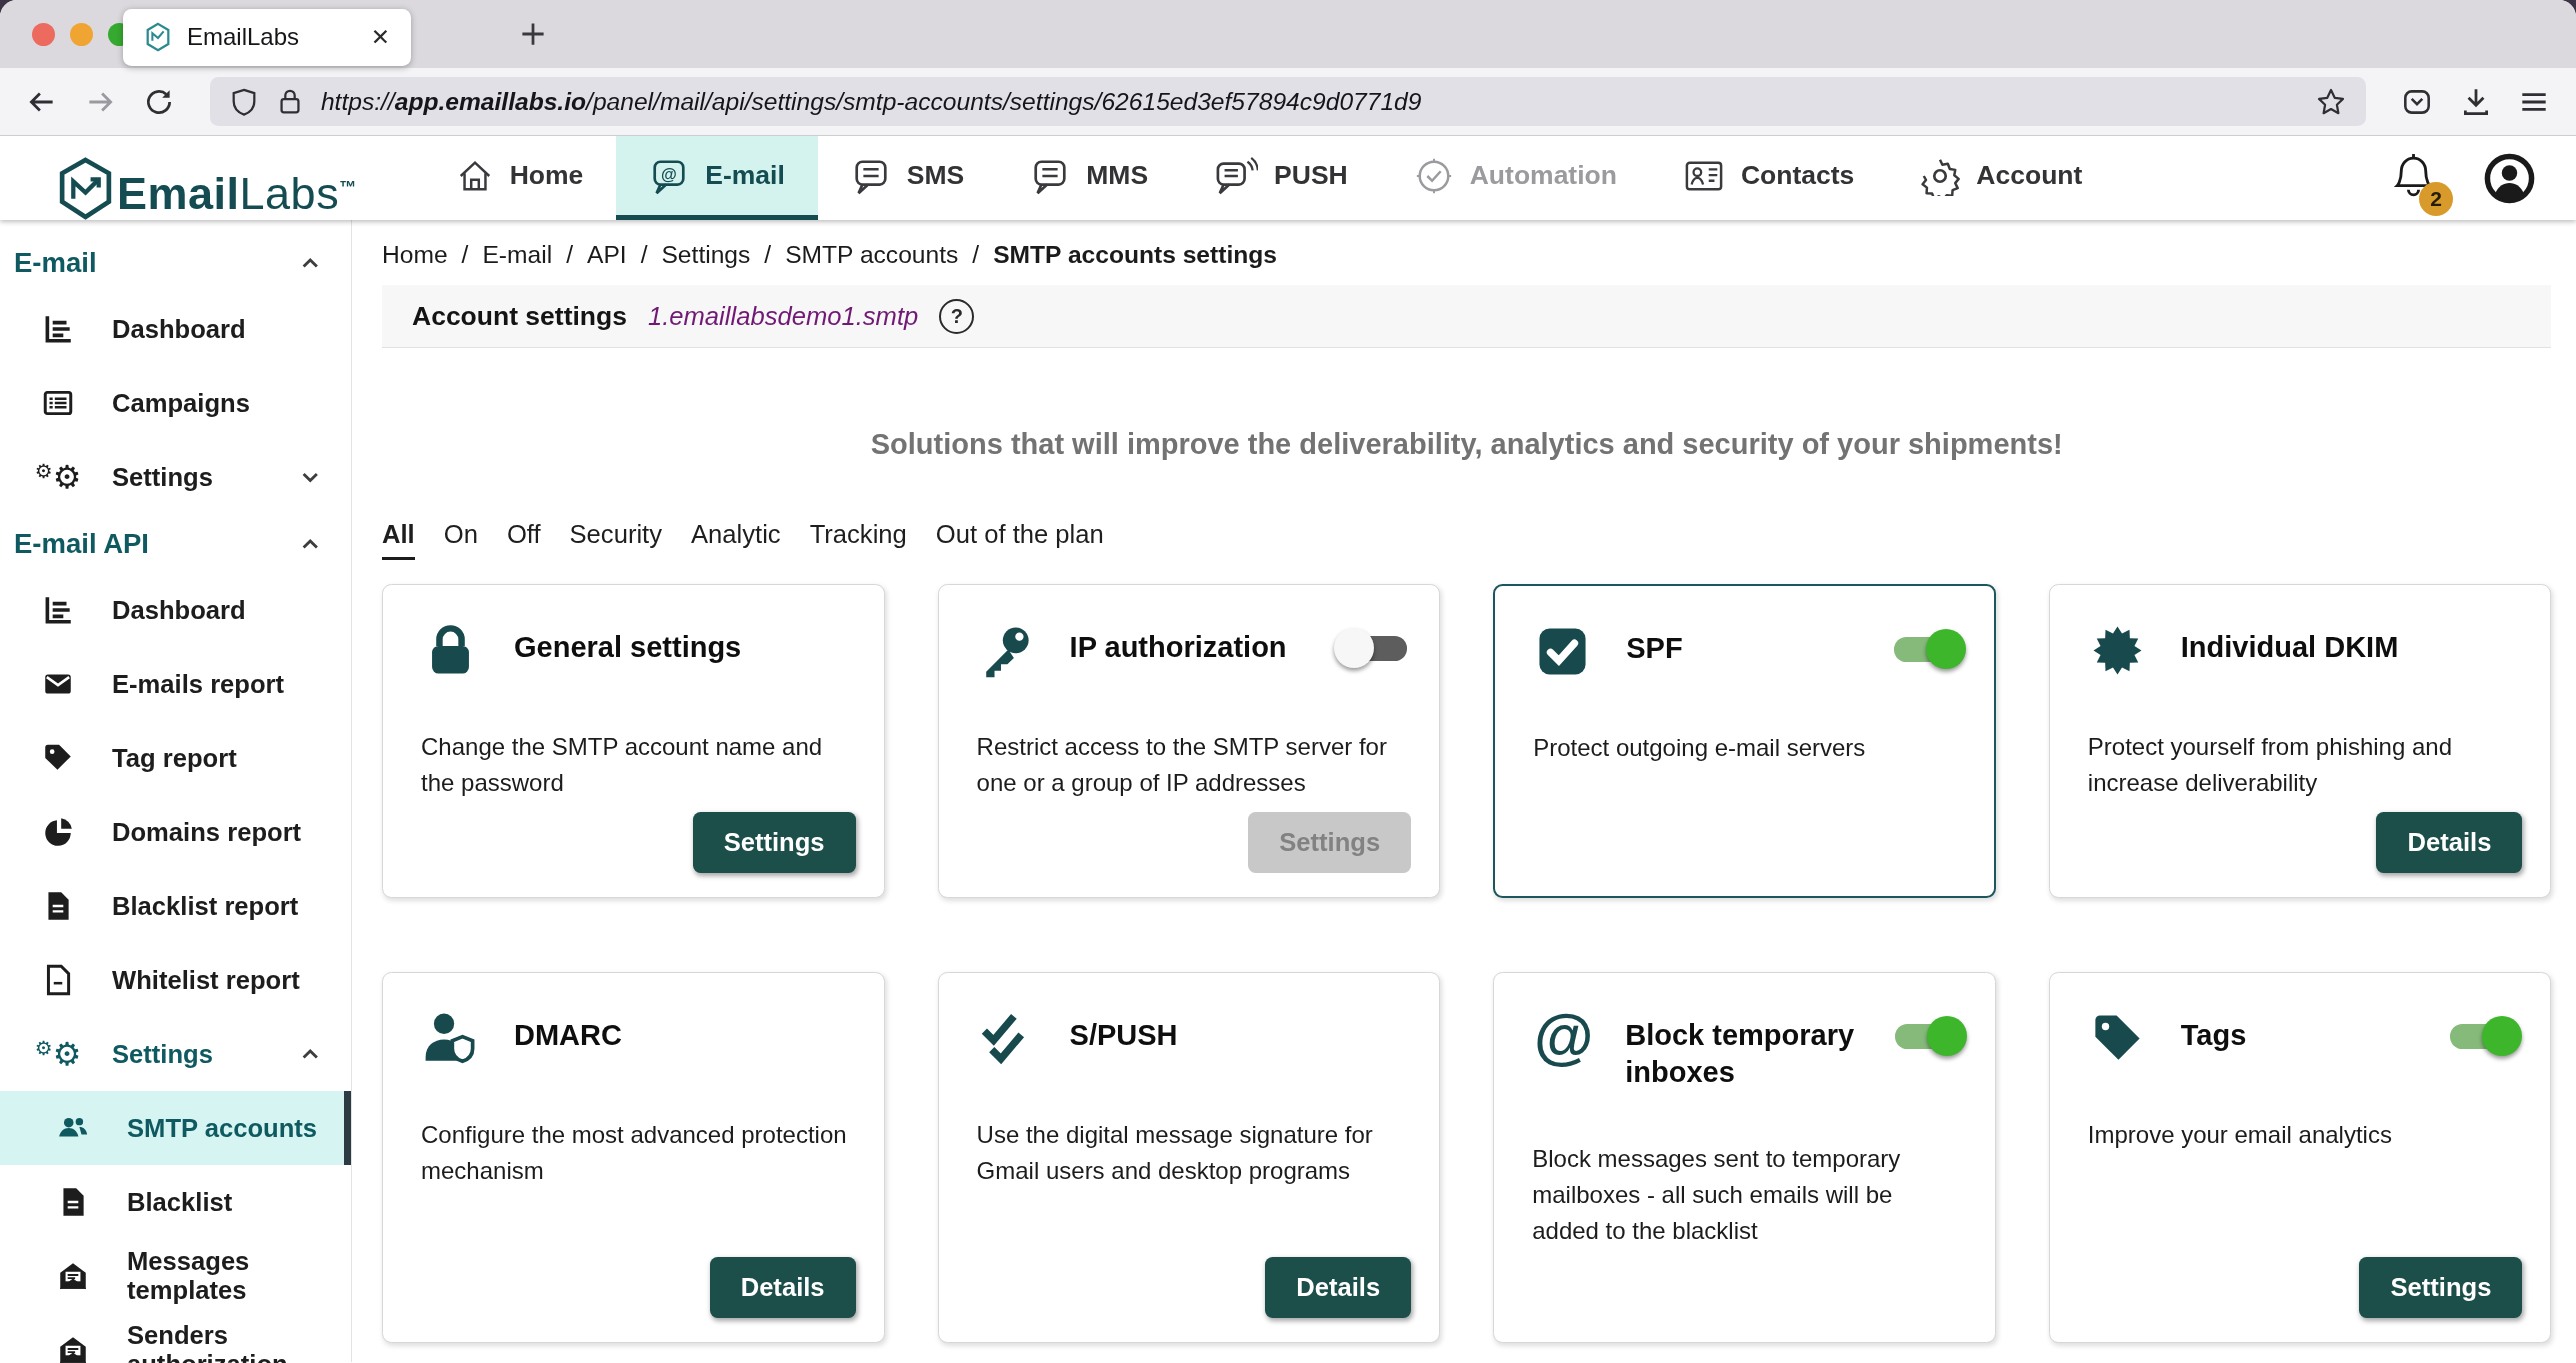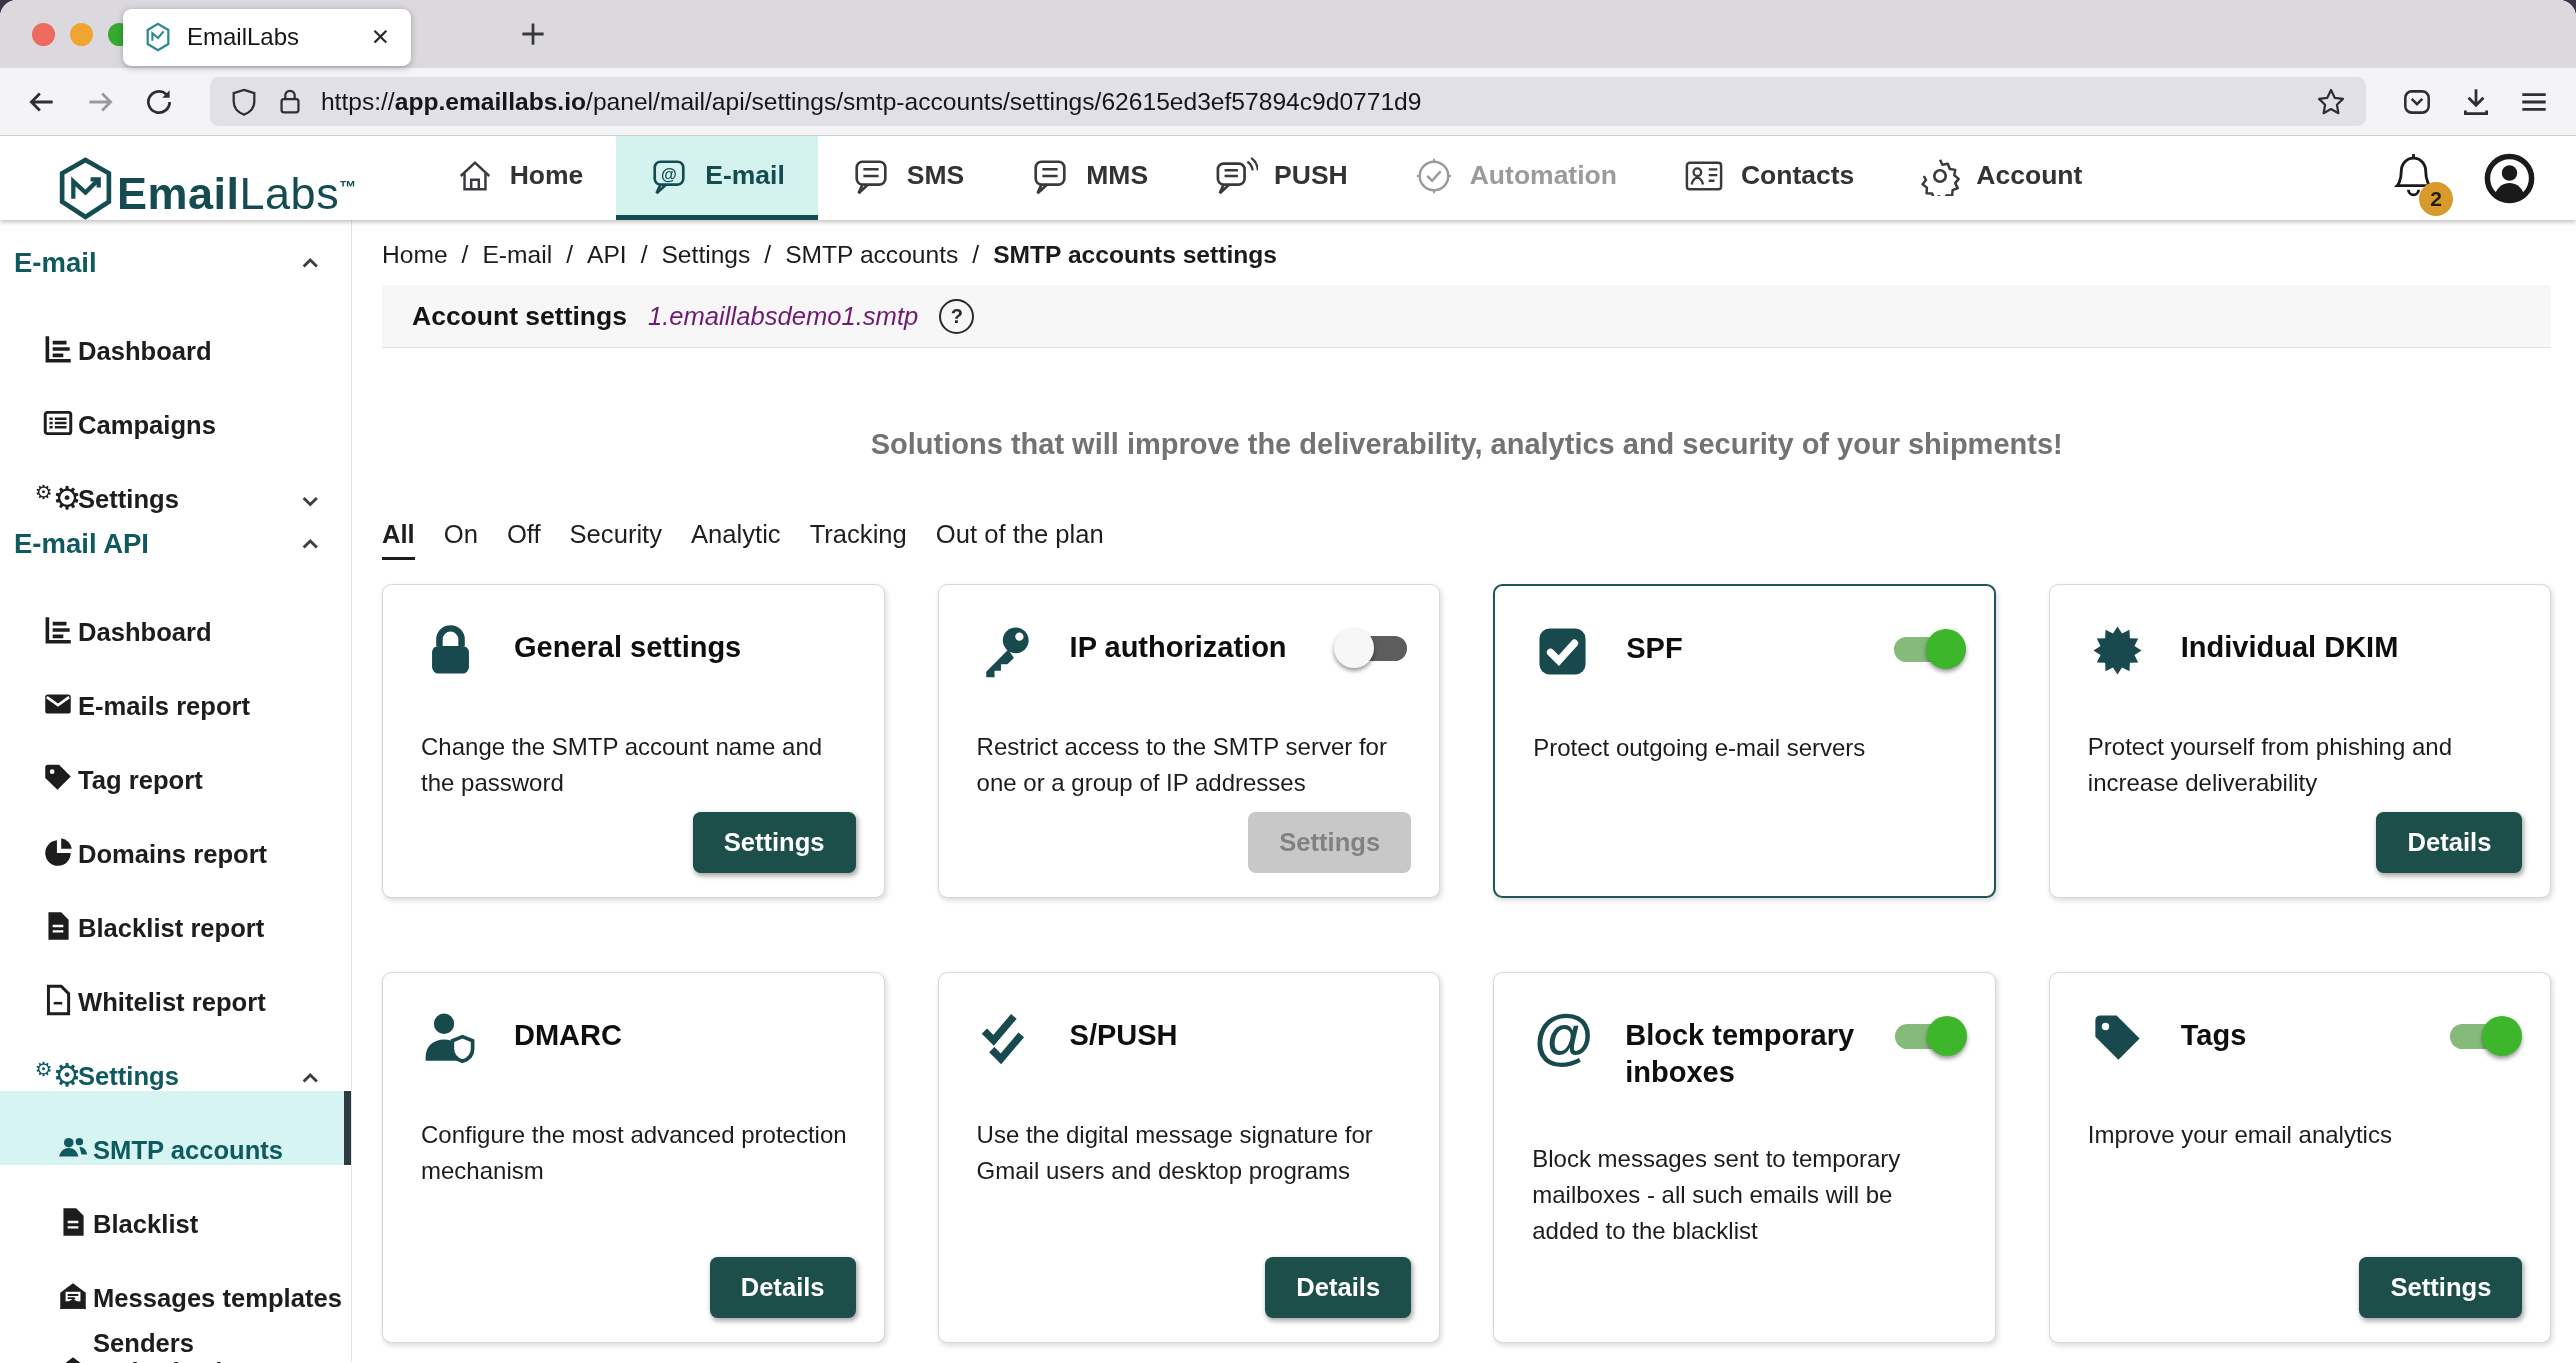--- a/index.html
+++ b/index.html
@@ -20,21 +20,21 @@
        box-shadow:0 1.9px 6.6px rgba(0,0,0,.28);display:flex;align-items:center;padding:0 21px;box-sizing:border-box;}
   .tab-title{font-size:24px;color:#16161a;margin-left:15px;flex:1;}
   .tab-close{font-size:23px;color:#2b2b2e;}
   .newtab{position:absolute;left:516px;top:17px;color:#39393d;}
 
   .toolbar{height:68px;background:#f4f3f6;border-bottom:0.9px solid #d2d1d6;display:flex;align-items:center;
            padding:0 24.6px;gap:24.6px;box-sizing:border-box;}
   .tb-icon{color:#2f2f33;display:flex;}
   .tb-icon.dim{color:#9a99a0;}
   .urlbar{flex:1;height:49px;background:#e1e0e6;border-radius:8.5px;display:flex;align-items:center;
-          padding:0 19px;gap:17px;margin:0 9.5px;box-sizing:border-box;}
+          padding:0 19px;gap:17px;margin:0 9.5px;box-sizing:border-box;font-style:italic;}
   .url-text{font-size:24.6px;color:#16151a;white-space:nowrap;overflow:hidden;flex:1;}
   .url-text b{font-weight:700;}
 
   
   .appnav{height:84px;background:#fff;display:flex;align-items:stretch;position:relative;z-index:6;
           box-shadow:0 2.8px 4.7px rgba(0,0,0,.25);}
   .logo{display:flex;align-items:flex-end;gap:3px;margin-left:57px;margin-right:66px;}
   .logo-text{font-size:45px;color:#144c52;letter-spacing:0.5px;}
   .logo-text .b{font-weight:800;}
   .logo-text .l{font-weight:300;}
@@ -50,21 +50,21 @@
   .nav-right{margin-left:auto;display:flex;align-items:center;gap:45px;margin-right:40px;}
   .bell-wrap{position:relative;display:flex;}
   .badge{position:absolute;right:-15px;bottom:-11.4px;width:34px;height:34px;border-radius:50%;background:#d89b2b;
          color:#241d05;font-size:21px;font-weight:700;display:flex;align-items:center;justify-content:center;}
 
   
   .shell{display:flex;height:1142px;background:#fff;}
   .sidebar{width:352px;flex:none;border-right:1.9px solid #e3e3e3;padding-top:13.3px;box-sizing:border-box;}
   .sec-head{display:flex;align-items:center;height:59px;padding:0 28px 0 14px;color:#0f5a60;font-weight:700;font-size:27.5px;}
   .sec-head .chev{margin-left:auto;color:#3e3e3e;}
-  .side-item{display:flex;align-items:flex-end;height:74px;padding-left:38px;font-size:25.6px;font-weight:700;
+  .side-item{display:flex;align-items:center;height:74px;padding-left:38px;gap:34px;font-size:25.6px;font-weight:700;
              color:#1d1d1d;box-sizing:border-box;}
   .side-item .sico{width:40px;flex:none;display:flex;justify-content:center;color:#1d1d1d;}
   .side-item .chev{margin-left:auto;margin-right:28px;color:#3e3e3e;}
   .side-item.teal{color:#0f5a60;}
   .side-item.teal .sico{color:#0f5a60;}
   .side-item.sub{padding-left:53px;}
   .side-item.active{background:#d6f4f1;color:#0f5a60;border-right:7.6px solid #2c3a42;}
   .side-item.active .sico{color:#0f5a60;}
   .gear-glyph{font-family:"DejaVu Sans",sans-serif;font-size:32px;line-height:1;}
   .gear-glyph .small{font-size:20px;vertical-align:top;}

